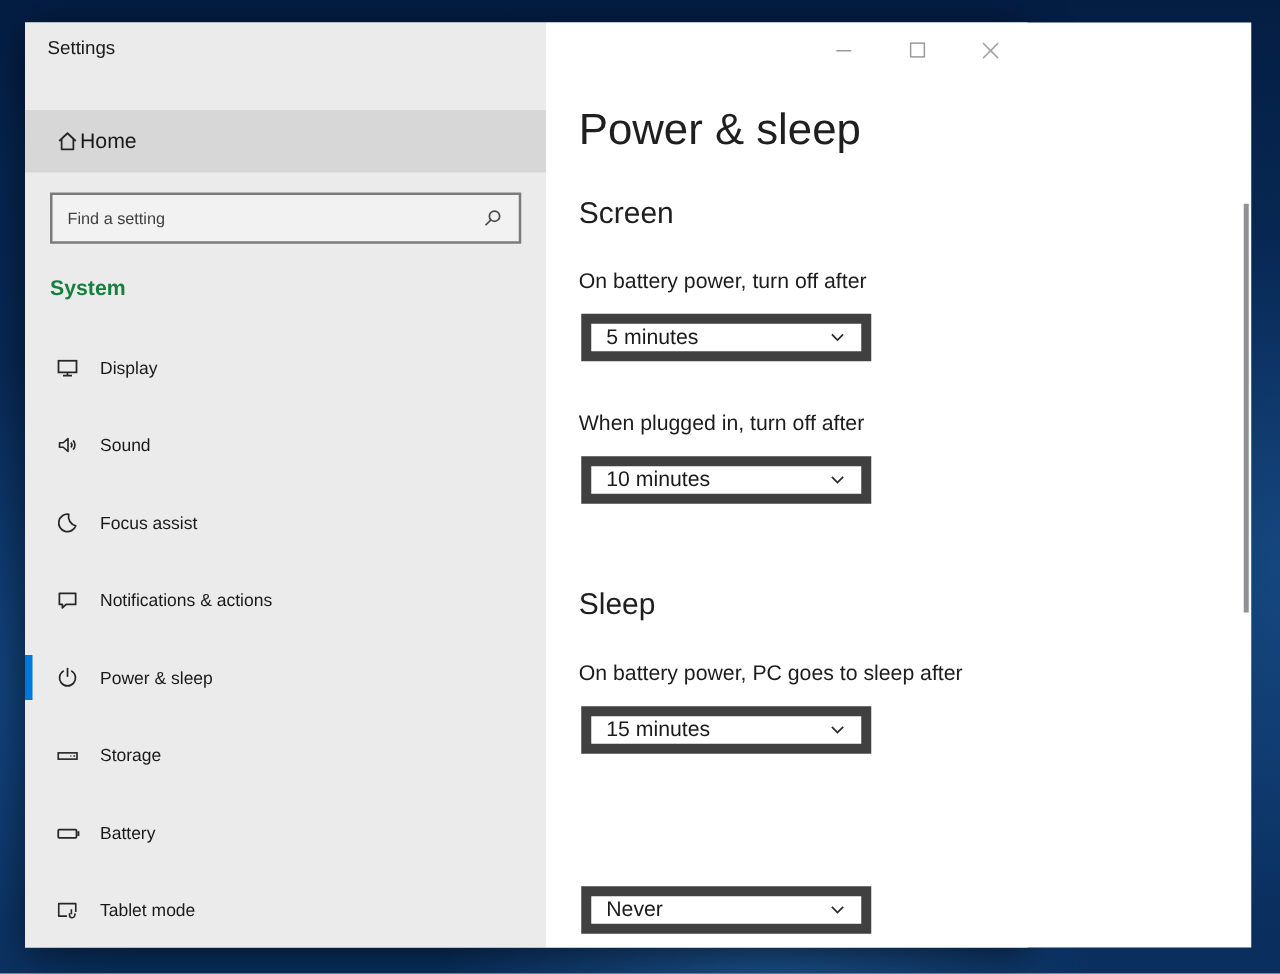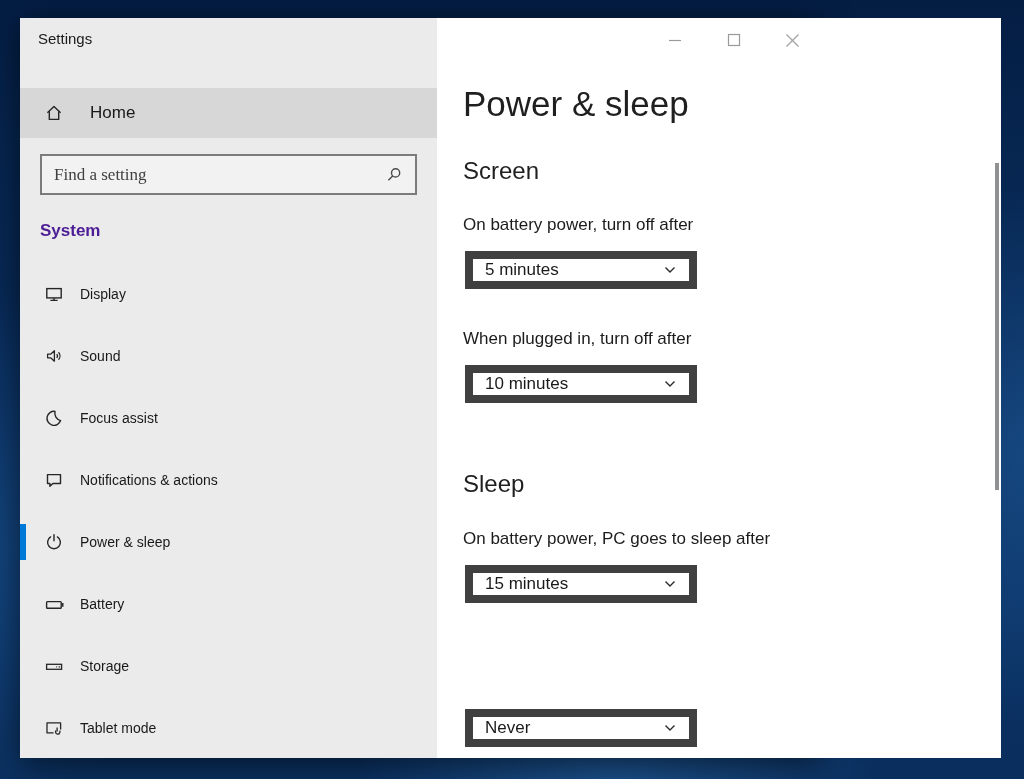--- a/index.html
+++ b/index.html
@@ -24,36 +24,36 @@
 
   
   .sidebar { position:absolute; left:0; top:0; width:417px; height:740px; background:#ebebeb; }
   .app-title { position:absolute; left:18px; top:12px; font-size:15px; color:#1b1b1b; }
 
   .home-row {
     position:absolute; left:0; top:70px; width:417px; height:50px;
     background:#d7d7d7; display:flex; align-items:center; cursor:pointer;
   }
   .home-row .nav-ic { margin-left:24px; }
-  .home-row .lbl { margin-left:26px; font-size:17px; color:#191919; }
+  .home-row .lbl { margin-left:0; font-size:17px; color:#191919; }
 
   .search-box {
     position:absolute; left:20px; top:136px; width:377px; height:41px;
     border:2px solid #7b7b7b; background:#f2f2f2;
     display:flex; align-items:center;
   }
   .search-box input {
     flex:1; height:100%; border:none; background:transparent; outline:none;
-    font-family:Liberation Serif, serif; font-size:17px; color:#c2410c; padding-left:12px;
+    font-family:Liberation Sans, sans-serif; font-size:13px; color:#c2410c; padding-left:12px;
   }
   .search-box input::placeholder { color:#3f3f3f; opacity:1; }
   .search-box .mag { margin-right:12px; flex:0 0 auto; }
 
   .section-header {
-    position:absolute; left:20px; top:203px; font-size:17px; font-weight:700; color:#4c1d95;
+    position:absolute; left:20px; top:203px; font-size:17px; font-weight:700; color:#15803d;
   }
 
   .nav { position:absolute; left:0; top:245px; width:417px; }
   .nav-item { height:62px; display:flex; align-items:center; position:relative; cursor:pointer; }
   .nav-item .nav-ic { margin-left:24px; flex:0 0 auto; }
   .nav-item .lbl { margin-left:16px; font-size:14px; color:#191919; }
   .nav-item .accent { display:none; }
   .nav-item.selected .accent {
     display:block; position:absolute; left:0; top:13px; width:6px; height:36px; background:#0078d7;
   }
@@ -174,37 +174,37 @@
             <path d="M10 2.8 V8.8"></path>
             <path d="M6.6 4.9 A6.4 6.4 0 1 0 13.4 4.9"></path>
           </svg>
         </span>
         <span class="lbl">Power &amp; sleep</span>
       </div>
 
       <div class="nav-item">
 
         <span class="nav-ic">
+          <svg width="20" height="20" viewBox="0 0 20 20" fill="none" stroke="#262626" stroke-width="1.3">
+            <rect x="2.6" y="8.3" width="15" height="5"></rect>
+            <path d="M14.7 10.8 h1.4 M12.3 10.8 h0.8"></path>
+          </svg>
+        </span>
+        <span class="lbl">Storage</span>
+      </div>
+
+      <div class="nav-item">
+
+        <span class="nav-ic">
           <svg width="20" height="20" viewBox="0 0 20 20" fill="none" stroke="#262626" stroke-width="1.4">
             <rect x="2.6" y="7.6" width="14.6" height="6.6" rx="0.8"></rect>
             <path d="M17.9 9.7 h0.9 v2.4 h-0.9"></path>
           </svg>
         </span>
         <span class="lbl">Battery</span>
-      </div>
-
-      <div class="nav-item">
-
-        <span class="nav-ic">
-          <svg width="20" height="20" viewBox="0 0 20 20" fill="none" stroke="#262626" stroke-width="1.3">
-            <rect x="2.6" y="8.3" width="15" height="5"></rect>
-            <path d="M14.7 10.8 h1.4 M12.3 10.8 h0.8"></path>
-          </svg>
-        </span>
-        <span class="lbl">Storage</span>
       </div>
 
       <div class="nav-item">
 
         <span class="nav-ic">
           <svg width="20" height="20" viewBox="0 0 20 20" fill="none" stroke="#262626" stroke-width="1.3" stroke-linejoin="round">
             <path d="M16.6 11.6 V4.9 H3 V14.9 H9.6"></path>
             <path d="M13.1 9.4 v4 M11.6 12.6 v1.7 a2.1 2.1 0 0 0 4.1 0.4 l0.4-2"></path>
           </svg>
         </span>

